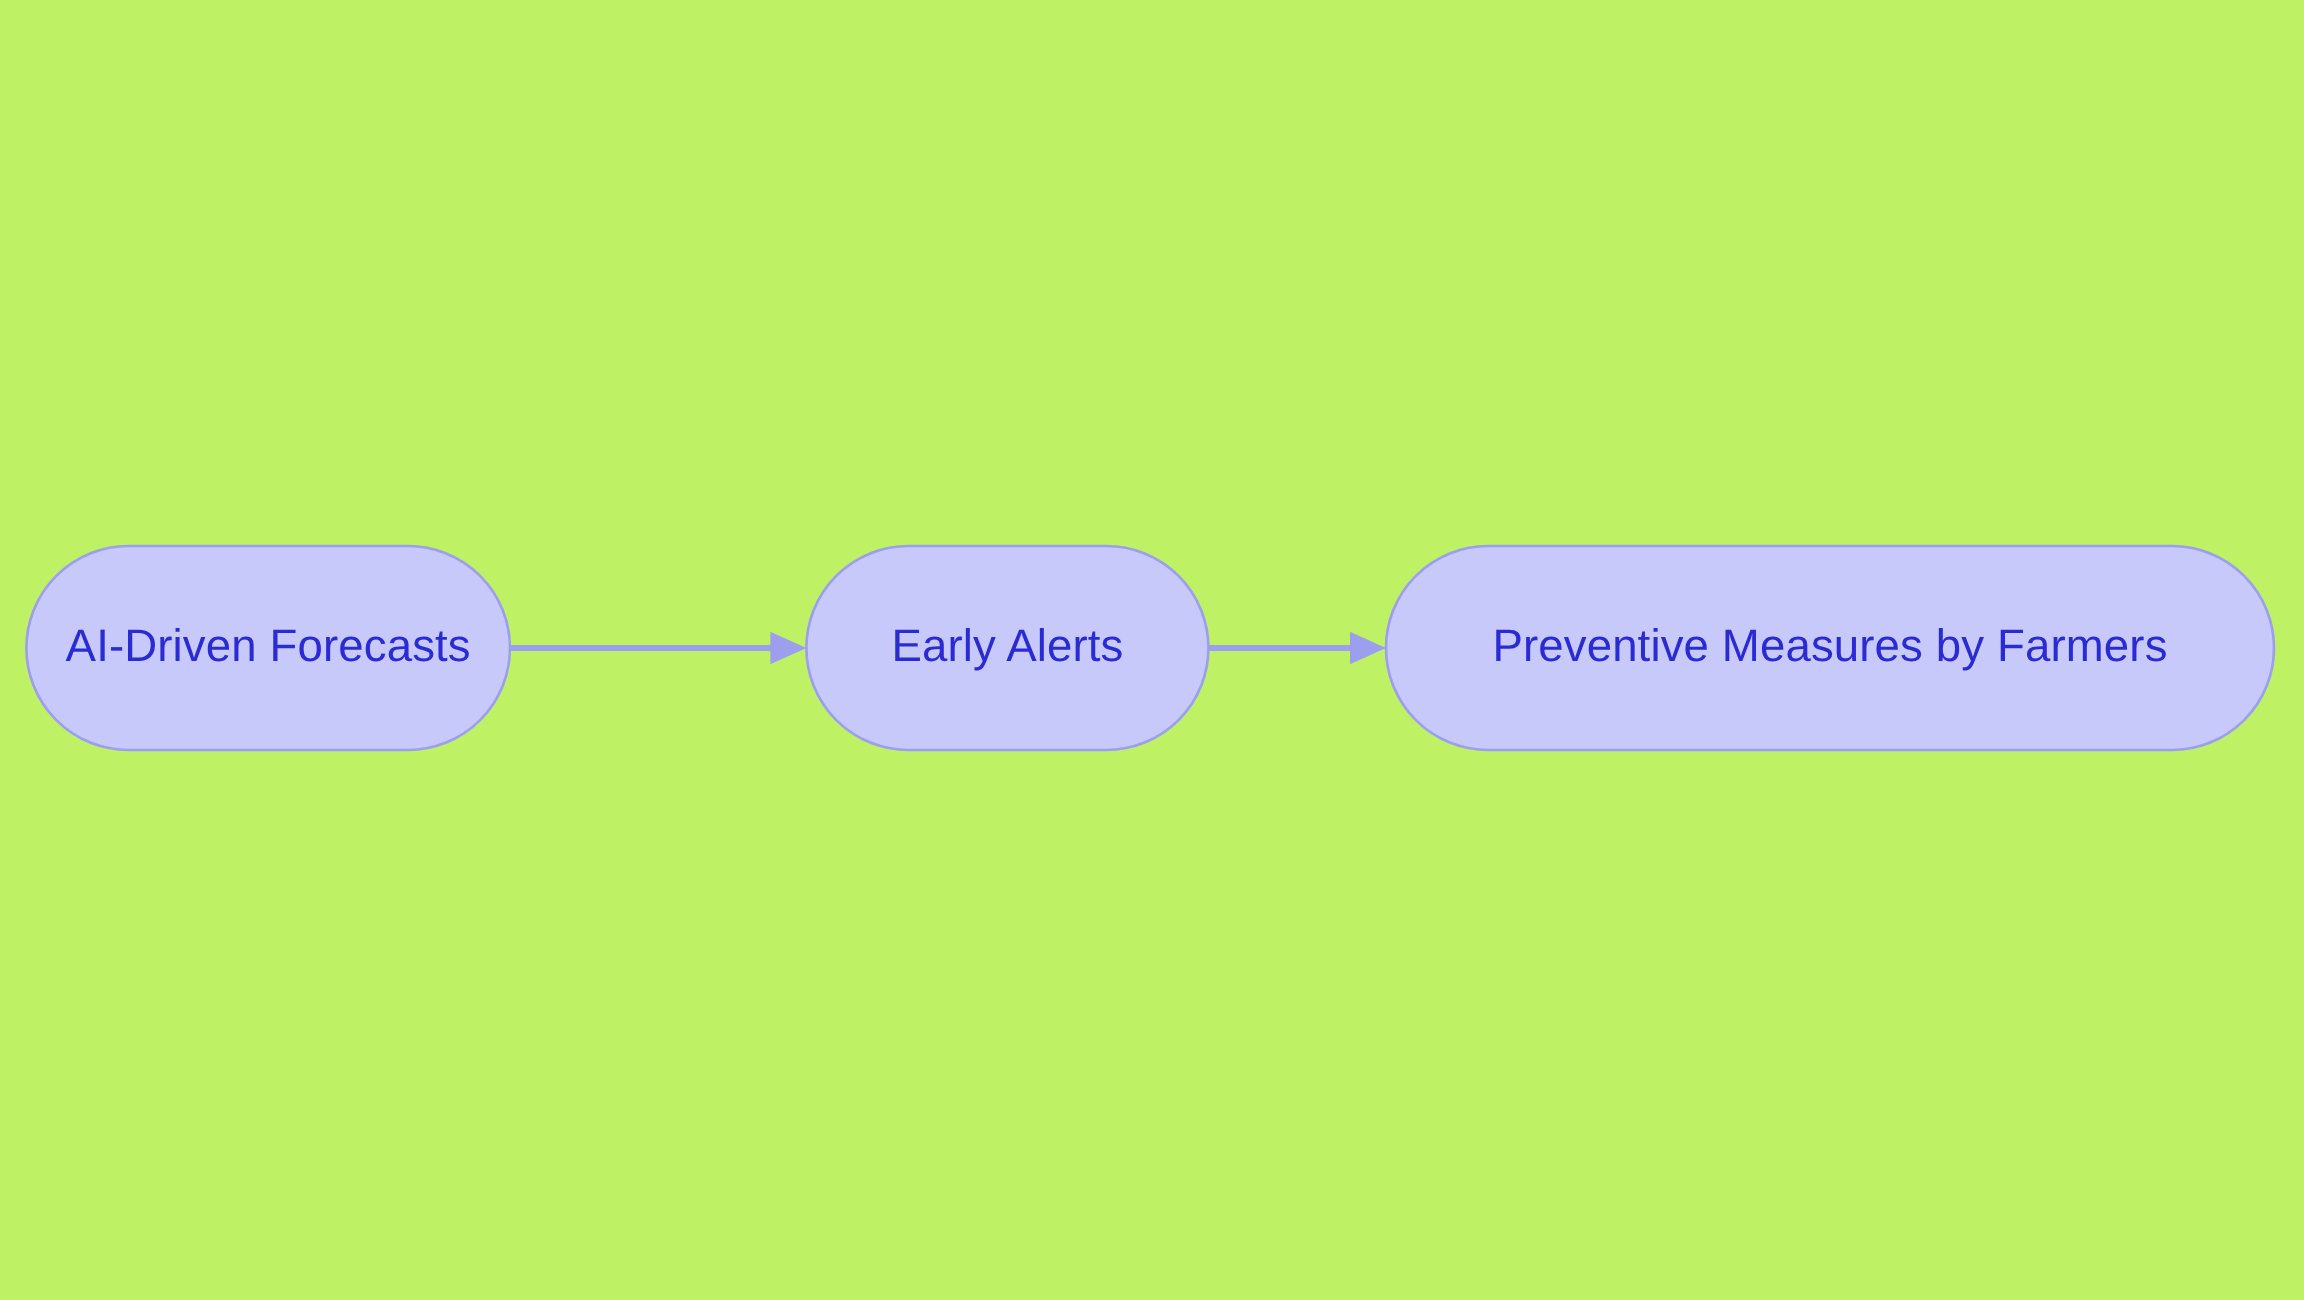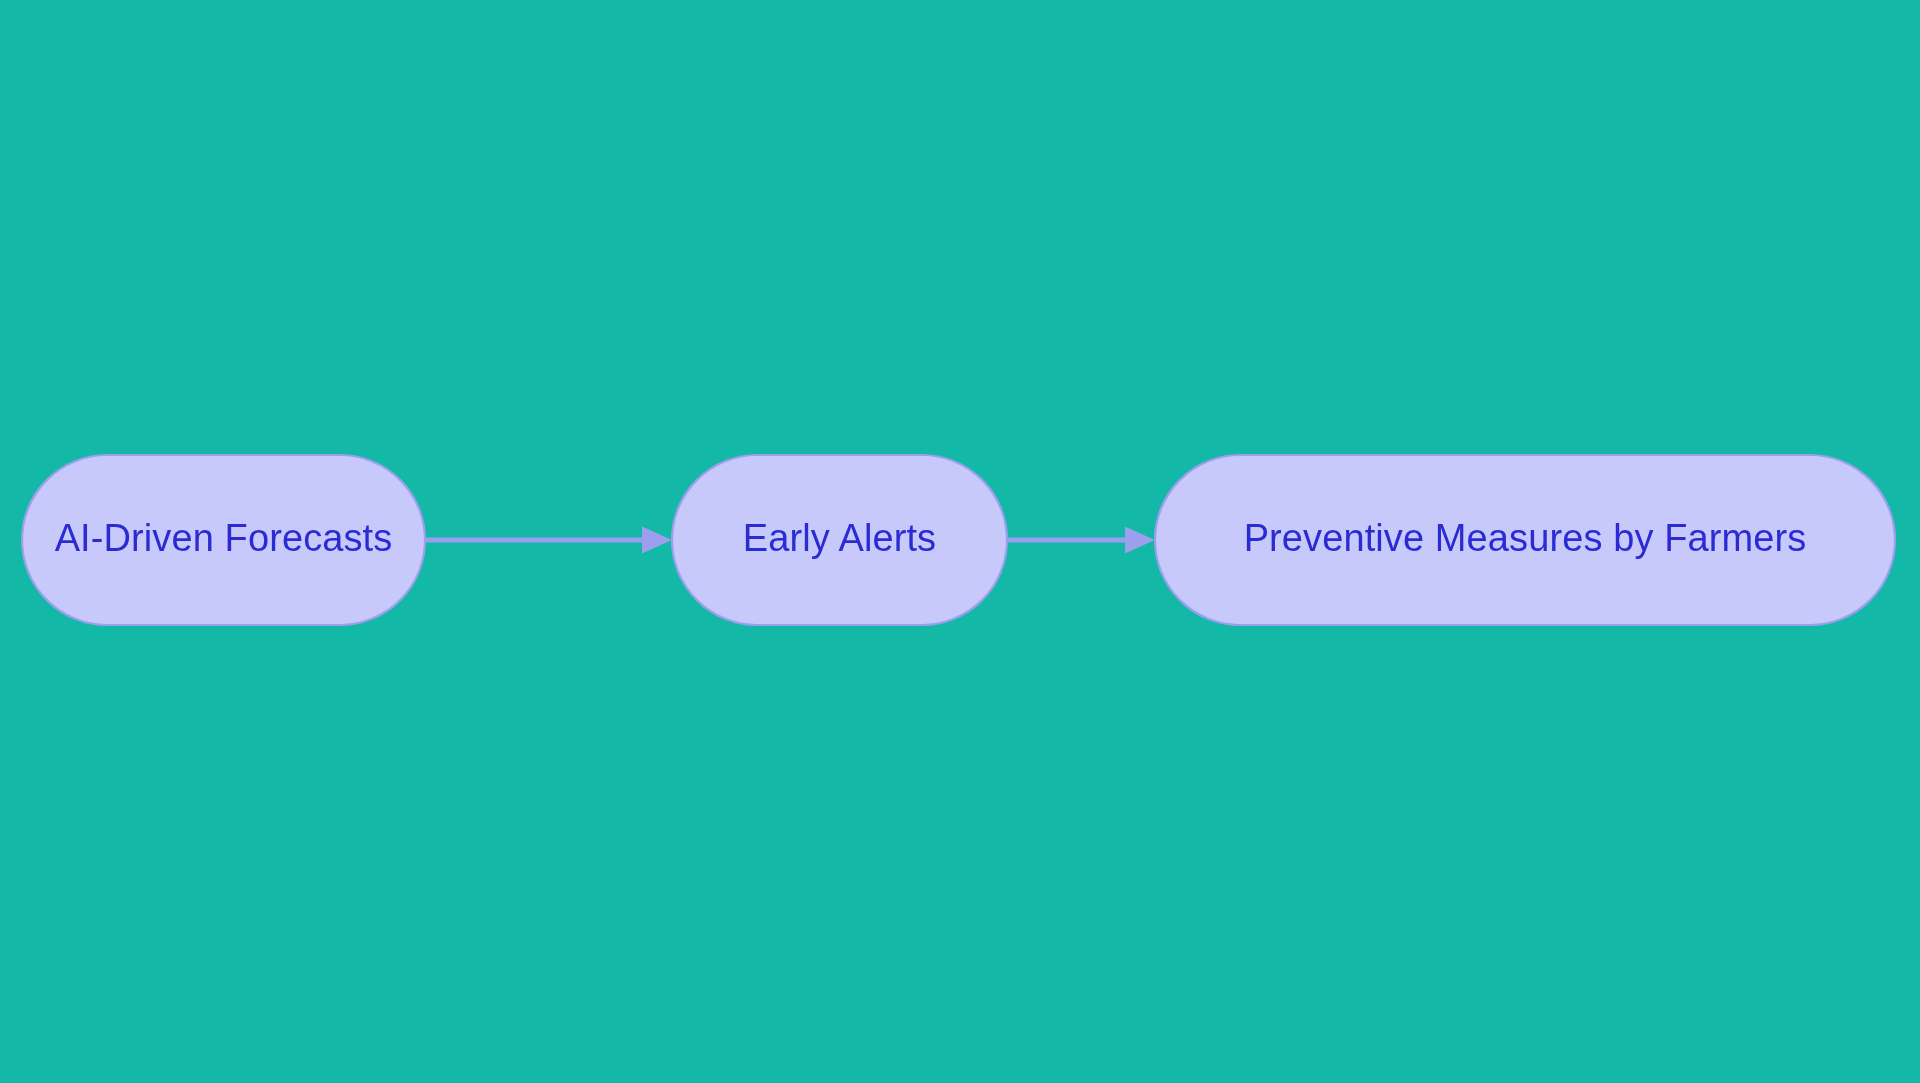--- a/index.html
+++ b/index.html
@@ -11,21 +11,21 @@
   body {
     width: 1920px;
     height: 1083px;
     overflow: hidden;
     font-family: "Liberation Sans", sans-serif;
   }
   #diagram-canvas {
     position: relative;
     width: 1920px;
     height: 1083px;
-    background: #14b8a6;
+    background: #bef264;
   }
   #flow-svg {
     position: absolute;
     top: 0;
     left: 0;
     width: 1920px;
     height: 1083px;
     display: block;
   }
   .node-shape {

